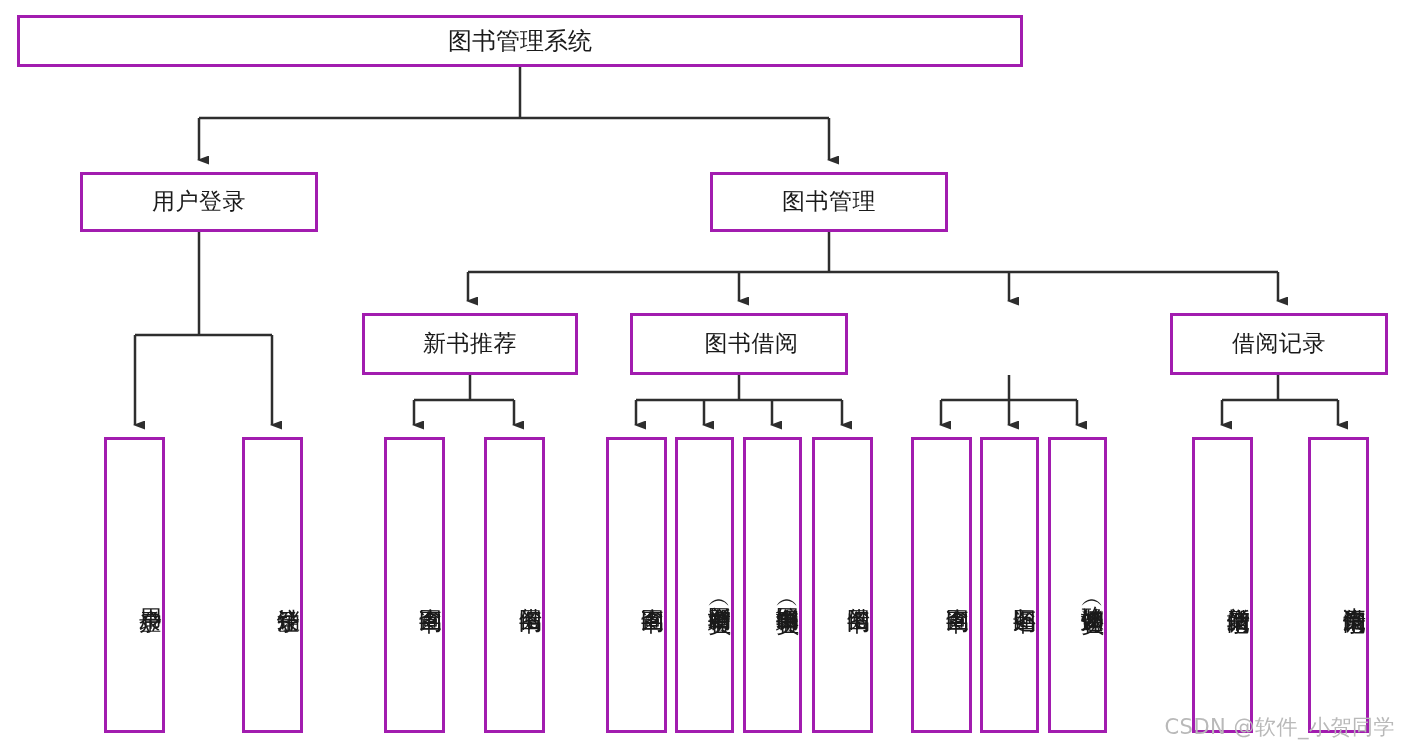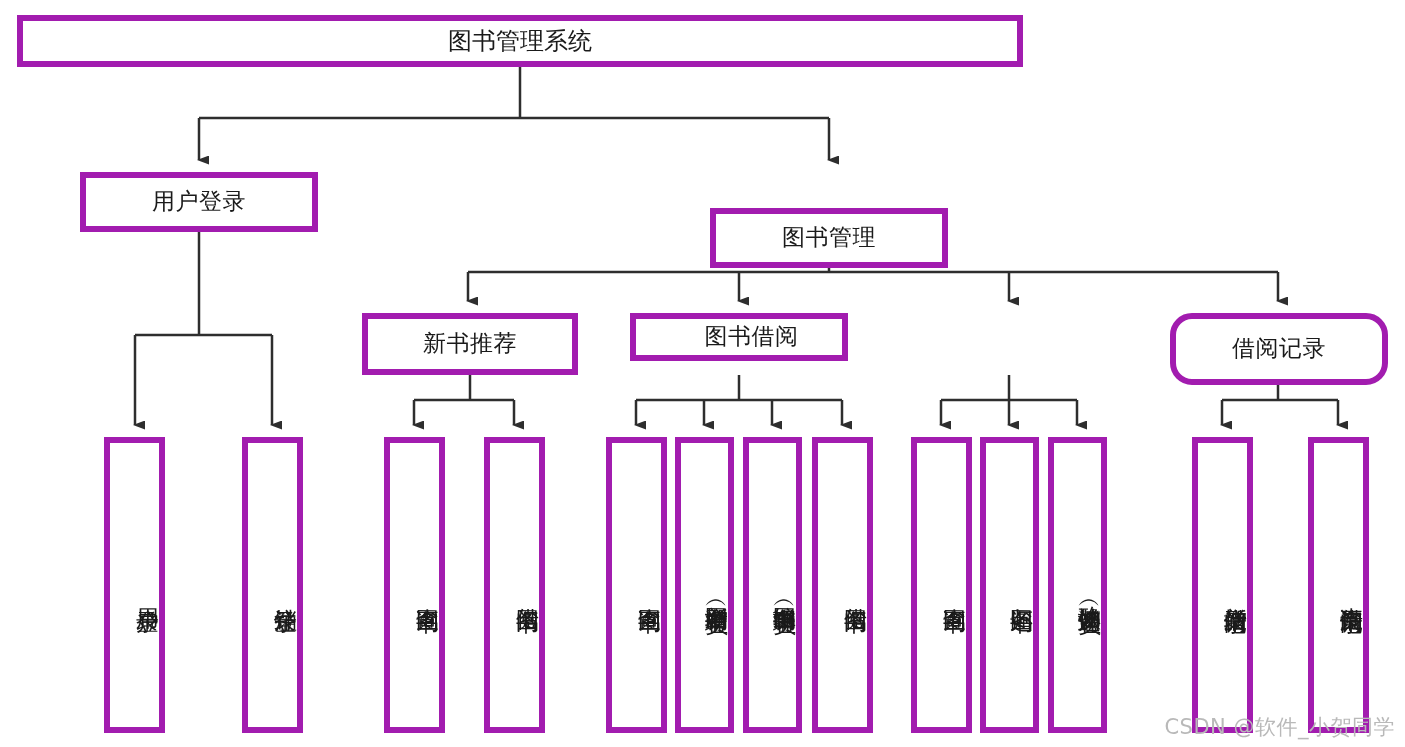--- a/index.html
+++ b/index.html
@@ -23,21 +23,21 @@
     left: 0;
     top: 0;
     width: 1405px;
     height: 747px;
     pointer-events: none;
   }
   .node {
     position: absolute;
     box-sizing: border-box;
     background: #ffffff;
-    border: 6px solid #a21caf;
+    border: 3px solid #a21caf;
     display: flex;
     align-items: center;
     justify-content: center;
     color: #1a1a1a;
   }
   .node.horiz {
     font-size: 23px;
     letter-spacing: 0.5px;
     line-height: 1.1;
   }
@@ -128,31 +128,31 @@
     </g>
   </svg>
 
   <div class="node root" style="left:17px; top:15px; width:1006px; height:52px;">
     <span>图书管理系统</span>
   </div>
 
   <div class="node horiz" style="left:80px; top:172px; width:238px; height:60px;">
     <span>用户登录</span>
   </div>
-  <div class="node horiz" style="left:710px; top:172px; width:238px; height:60px;margin-top:36px;">
+  <div class="node horiz" style="left:710px; top:172px; width:238px; height:60px;">
     <span>图书管理</span>
   </div>
 
   <div class="node horiz" style="left:362px; top:313px; width:216px; height:62px;text-align:center;">
     <span>新书推荐</span>
   </div>
-  <div class="node horiz" style="left:630px; top:313px; width:218px; height:48px;padding-left:25px;">
+  <div class="node horiz" style="left:630px; top:313px; width:218px; height:62px;padding-left:25px;">
     <span>图书借阅</span>
   </div>
-  <div class="node horiz" style="left:1170px; top:313px; width:218px; height:72px;border-radius:22px;">
+  <div class="node horiz" style="left:1170px; top:313px; width:218px; height:62px;">
     <span>借阅记录</span>
   </div>
 
   <div class="node leaf" style="left:104px; top:437px; width:61px; height:296px;">
     <span class="vtext">用户登录</span>
   </div>
   <div class="node leaf" style="left:242px; top:437px; width:61px; height:296px;">
     <span class="vtext">注销登录</span>
   </div>
 

